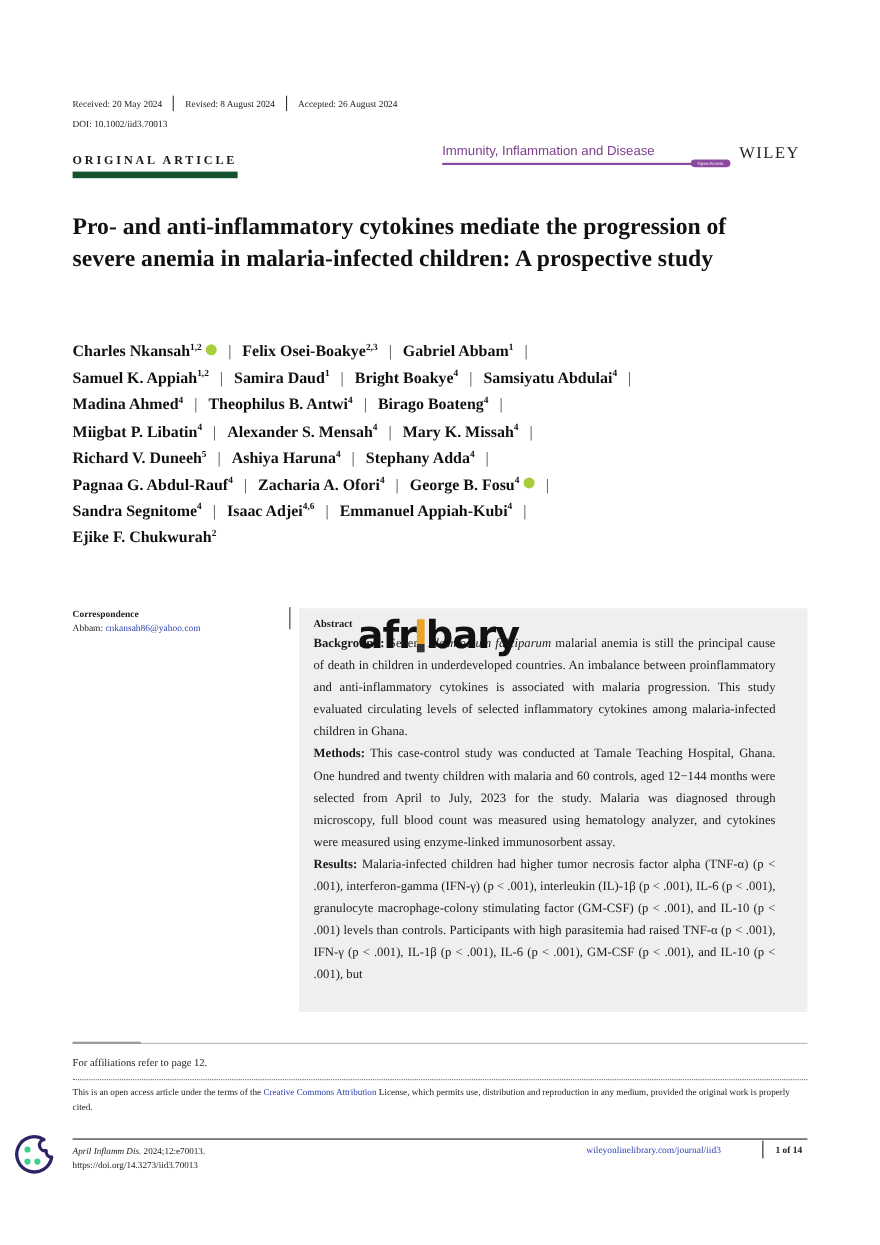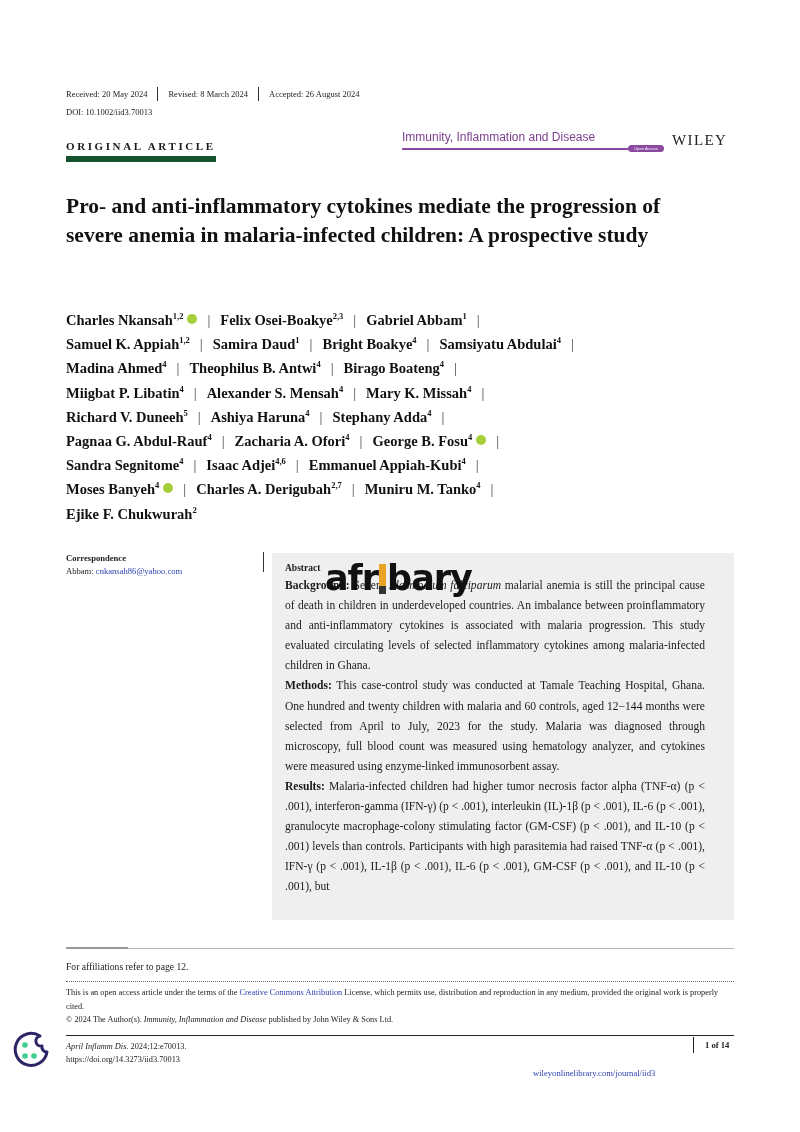--- a/index.html
+++ b/index.html
@@ -41,53 +41,52 @@
   .hrule-grey { position: absolute; left: 66px; top: 948px; width: 668px; height: 1px; background: #b5b5b5; }
   .hrule-short { position: absolute; left: 66px; top: 947px; width: 62px; height: 2px; background: #999; }
   .affil { position: absolute; left: 66px; top: 961px; font-size: 9.6px; color: #222; }
   .dotted { position: absolute; left: 66px; top: 981px; width: 668px; border-top: 1px dotted #666; }
   .license { position: absolute; left: 66px; top: 986px; width: 670px; font-size: 8.3px; line-height: 13.5px; color: #222; }
   .license a { color: #2a3fb0; text-decoration: none; }
 
   .footer-line { position: absolute; left: 66px; top: 1035px; width: 668px; height: 1px; background: #222; }
   .cite { position: absolute; left: 66px; top: 1040px; font-size: 8.3px; line-height: 13.4px; color: #222; }
   .cite i { font-style: italic; }
-  .url { position: absolute; left: 533px; top: 1040px; font-size: 8.6px; color: #2a3fb0; margin-top: 28px; }
+  .url { position: absolute; left: 533px; top: 1040px; font-size: 8.6px; color: #2a3fb0; }
   .pgsep { position: absolute; left: 693px; top: 1037px; width: 1px; height: 16px; background: #222; }
   .page { position: absolute; left: 705px; top: 1040px; font-size: 8.6px; font-weight: bold; color: #222; }
 
   .cookie { position: absolute; left: 10px; top: 1030px; width: 42px; height: 42px; }
 </style>
 </head>
 <body>
 
 <div class="dates">
   <span class="d">Received: 20 May 2024</span>
-  <span class="d">Revised: 8 March 2024</span>
+  <span class="d">Revised: 8 August 2024</span>
   <span class="d">Accepted: 26 August 2024</span>
 </div>
 <div class="doi">DOI: 10.1002/iid3.70013</div>
 <div class="orig">ORIGINAL ARTICLE</div>
 
 <div class="journal">Immunity, Inflammation and Disease</div>
 <div class="journal-line"></div>
 <div class="oa-pill">Open Access</div>
 <div class="wiley">WILEY</div>
 
 <h1 class="title">Pro- and anti-inflammatory cytokines mediate the progression of severe anemia in malaria-infected children: A prospective study</h1>
 
 <div class="authors" id="authors">
     <div class="author-line"><span>Charles Nkansah<sup>1,2</sup></span><span class="orcid"></span><span class="sep">|</span><span>Felix Osei-Boakye<sup>2,3</sup></span><span class="sep">|</span><span>Gabriel Abbam<sup>1</sup></span><span class="sep">|</span></div>
     <div class="author-line"><span>Samuel K. Appiah<sup>1,2</sup></span><span class="sep">|</span><span>Samira Daud<sup>1</sup></span><span class="sep">|</span><span>Bright Boakye<sup>4</sup></span><span class="sep">|</span><span>Samsiyatu Abdulai<sup>4</sup></span><span class="sep">|</span></div>
     <div class="author-line"><span>Madina Ahmed<sup>4</sup></span><span class="sep">|</span><span>Theophilus B. Antwi<sup>4</sup></span><span class="sep">|</span><span>Birago Boateng<sup>4</sup></span><span class="sep">|</span></div>
     <div class="author-line"><span>Miigbat P. Libatin<sup>4</sup></span><span class="sep">|</span><span>Alexander S. Mensah<sup>4</sup></span><span class="sep">|</span><span>Mary K. Missah<sup>4</sup></span><span class="sep">|</span></div>
     <div class="author-line"><span>Richard V. Duneeh<sup>5</sup></span><span class="sep">|</span><span>Ashiya Haruna<sup>4</sup></span><span class="sep">|</span><span>Stephany Adda<sup>4</sup></span><span class="sep">|</span></div>
     <div class="author-line"><span>Pagnaa G. Abdul-Rauf<sup>4</sup></span><span class="sep">|</span><span>Zacharia A. Ofori<sup>4</sup></span><span class="sep">|</span><span>George B. Fosu<sup>4</sup></span><span class="orcid"></span><span class="sep">|</span></div>
     <div class="author-line"><span>Sandra Segnitome<sup>4</sup></span><span class="sep">|</span><span>Isaac Adjei<sup>4,6</sup></span><span class="sep">|</span><span>Emmanuel Appiah-Kubi<sup>4</sup></span><span class="sep">|</span></div>
-    <div class="author-line"><span>Moses Banyeh<sup>4</sup></span><span class="orcid"></span><span class="sep">|</span><span>Charles A. Derigubah<sup>2,7</sup></span><span class="sep">|</span><span>Muniru M. Tanko<sup>4</sup></span><span class="sep">|</span></div>
     <div class="author-line"><span>Ejike F. Chukwurah<sup>2</sup></span></div>
   </div>
 
 <div class="corr">
   <div class="h">Correspondence</div>
   <div><span>Abbam: </span><a>cnkansah86@yahoo.com</a></div>
 </div>
 <div class="vrule"></div>
 
 <div class="abstract">
@@ -97,21 +96,20 @@
   <p><span class="lab">Results:</span><span> Malaria-infected children had higher tumor necrosis factor alpha (TNF-α) (p &lt; .001), interferon-gamma (IFN-γ) (p &lt; .001), interleukin (IL)-1β (p &lt; .001), IL-6 (p &lt; .001), granulocyte macrophage-colony stimulating factor (GM-CSF) (p &lt; .001), and IL-10 (p &lt; .001) levels than controls. Participants with high parasitemia had raised TNF-α (p &lt; .001), IFN-γ (p &lt; .001), IL-1β (p &lt; .001), IL-6 (p &lt; .001), GM-CSF (p &lt; .001), and IL-10 (p &lt; .001), but</span></p>
 </div>
 <div class="watermark"><span>afr</span><span class="pencil"></span><span>bary</span></div>
 
 <div class="hrule-grey"></div>
 <div class="hrule-short"></div>
 <div class="affil">For affiliations refer to page 12.</div>
 <div class="dotted"></div>
 <div class="license">
   <div><span>This is an open access article under the terms of the </span><a>Creative Commons Attribution</a><span> License, which permits use, distribution and reproduction in any medium, provided the original work is properly cited.</span></div>
-  <div><span>© 2024 The Author(s). </span><i>Immunity, Inflammation and Disease</i><span> published by John Wiley &amp; Sons Ltd.</span></div>
 </div>
 
 <div class="footer-line"></div>
 <div class="cite">
   <div><i>April Inflamm Dis.</i><span> 2024;12:e70013.</span></div>
   <div>https://doi.org/14.3273/iid3.70013</div>
 </div>
 <div class="url">wileyonlinelibrary.com/journal/iid3</div>
 <div class="pgsep"></div>
 <div class="page">1 of 14</div>

